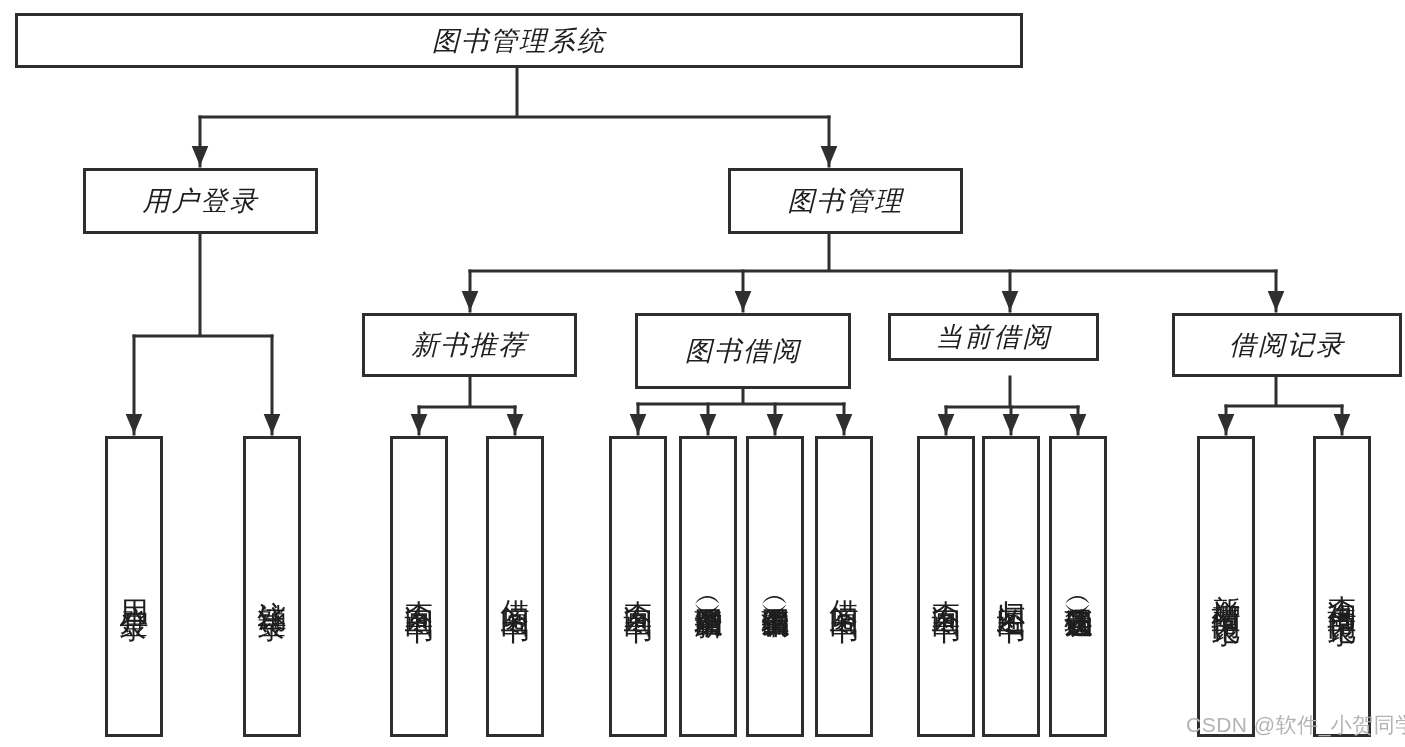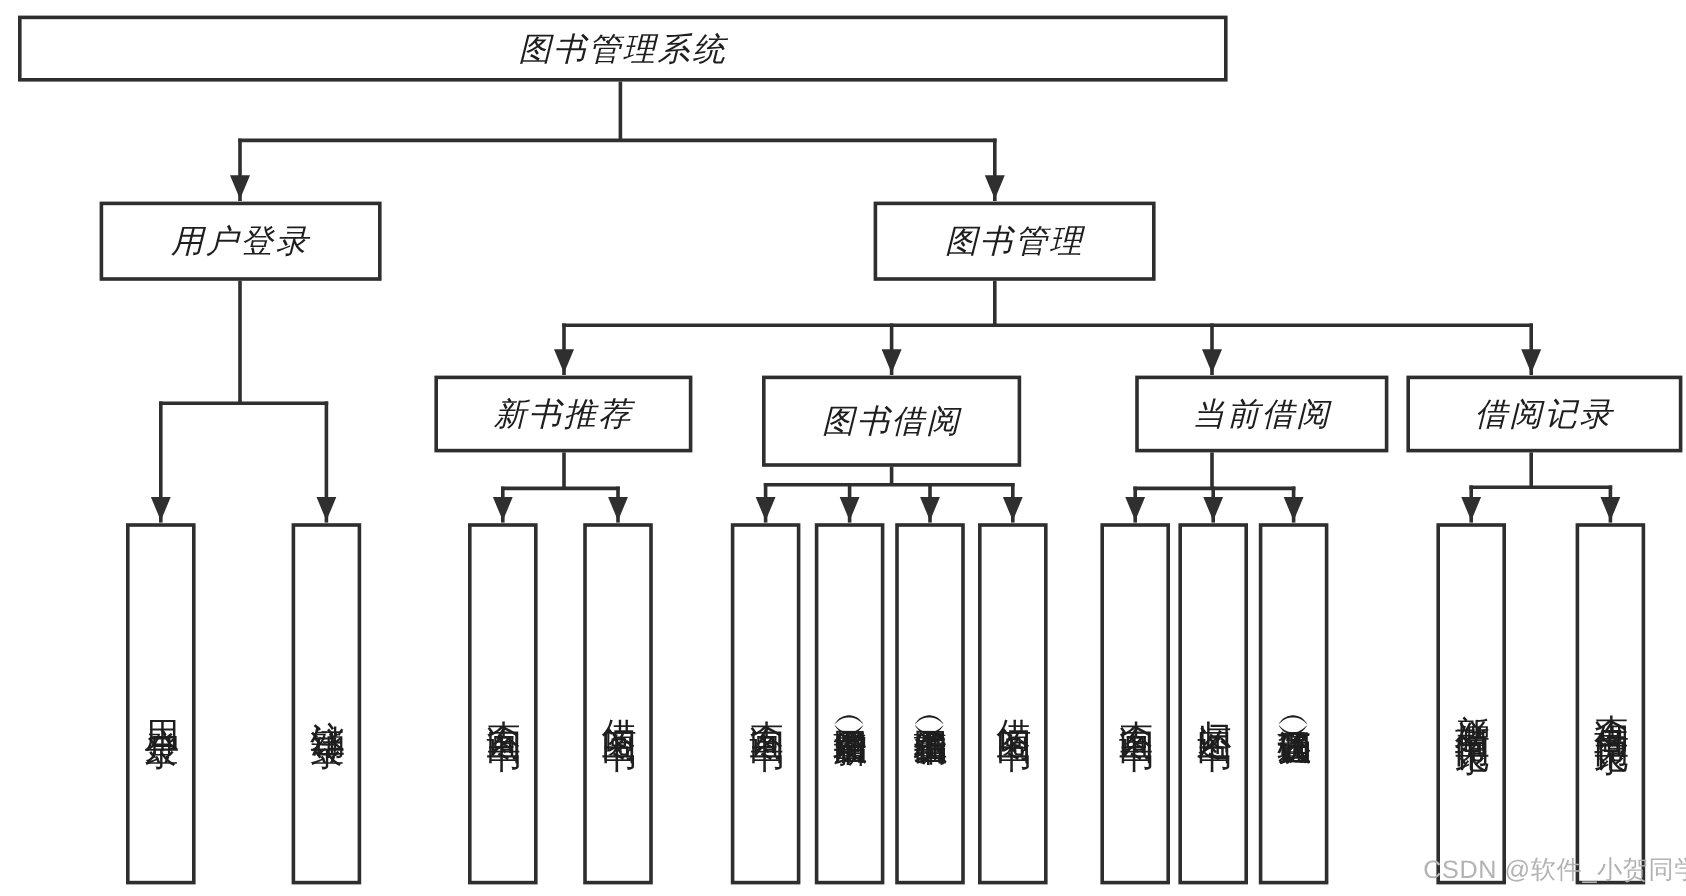--- a/index.html
+++ b/index.html
@@ -108,21 +108,21 @@
     </g>
   </svg>
 
   <div class="box hbox" style="left:15px; top:13px; width:1008px; height:55px">图书管理系统</div>
 
   <div class="box hbox" style="left:83px; top:168px; width:235px; height:66px">用户登录</div>
   <div class="box hbox" style="left:728px; top:168px; width:235px; height:66px">图书管理</div>
 
   <div class="box hbox" style="left:362px; top:313px; width:215px; height:64px">新书推荐</div>
   <div class="box hbox" style="left:635px; top:313px; width:216px; height:76px">图书借阅</div>
-  <div class="box hbox" style="left:946px; top:313px; width:211px; height:64px">当前借阅</div>
+  <div class="box hbox" style="left:888px; top:313px; width:211px; height:48px">当前借阅</div>
   <div class="box hbox" style="left:1172px; top:313px; width:230px; height:64px">借阅记录</div>
 
   <div class="box vbox" style="left:105px">
     <span class="vtext">用户登录</span>
   </div>
   <div class="box vbox" style="left:243px">
     <span class="vtext">注销登录</span>
   </div>
 
   <div class="box vbox" style="left:390px">

